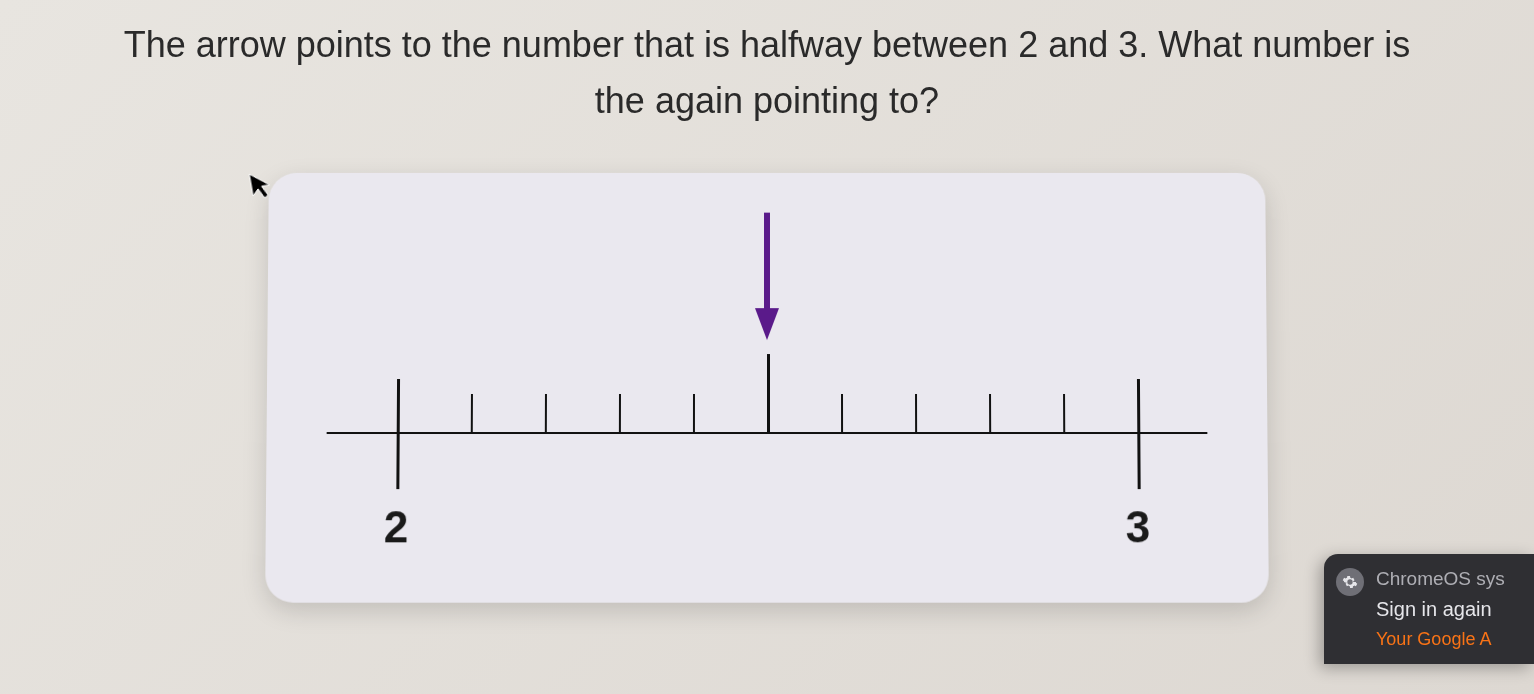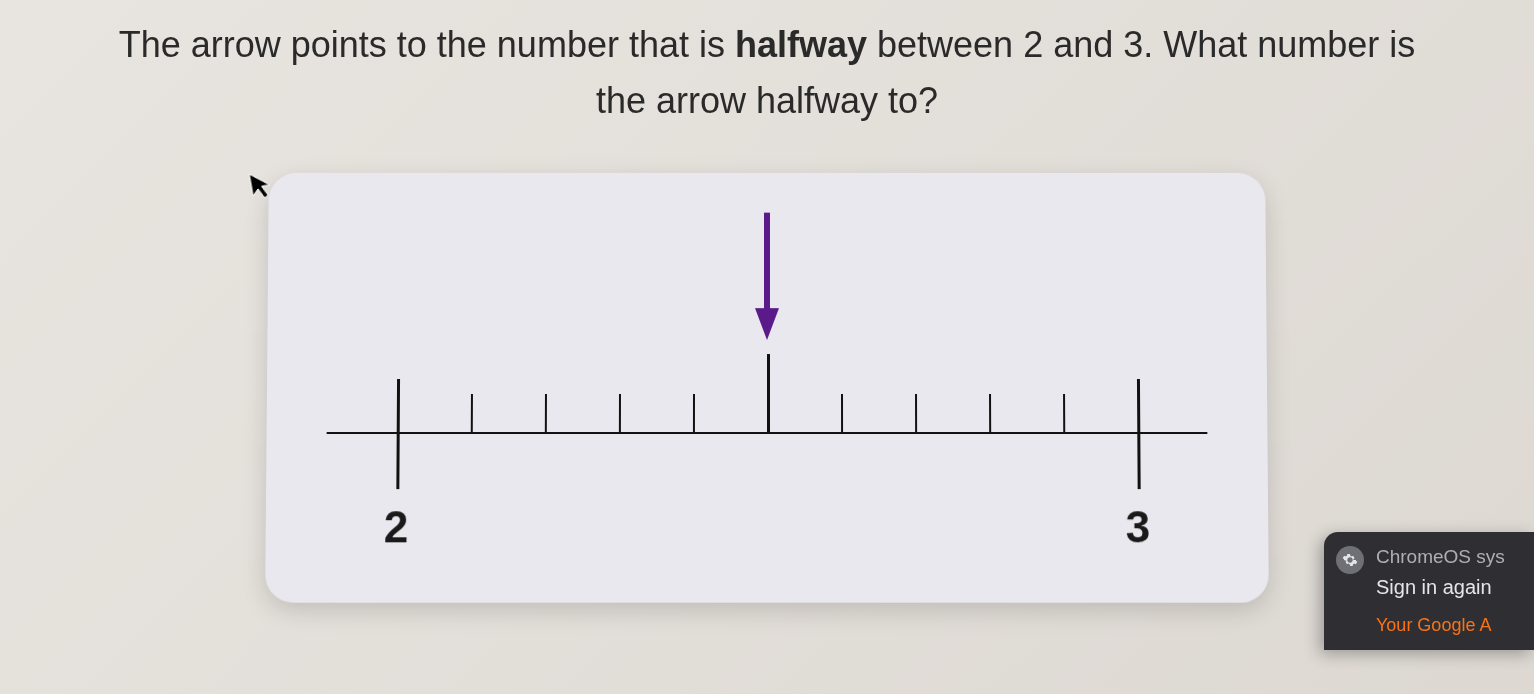--- a/index.html
+++ b/index.html
@@ -11,21 +11,21 @@
     position: relative;
     overflow: hidden;
   }
   .question-text {
     padding: 20px 20px 10px 20px;
     font-size: 36px;
     color: #2a2a2a;
     text-align: center;
     line-height: 1.4;
   }
-  .question-text .bold { font-weight: bold; }
+  .question-text .bold { font-weight: normal; }
   .question-line2 {
     font-size: 36px;
     color: #2a2a2a;
     text-align: center;
     padding-bottom: 30px;
   }
   .canvas-wrap {
     width: 1000px;
     height: 430px;
     margin: 20px auto 0 auto;
@@ -69,52 +69,52 @@
     position: absolute;
     top: 170px;
     left: 250px;
     font-size: 28px;
     color: #000;
     transform: rotate(-10deg);
   }
   .notification {
     position: absolute;
     right: 0;
-    bottom: 44px;
+    bottom: 30px;
     width: 210px;
     background: #2f2f33;
     color: #cfcfd3;
     border-top-left-radius: 14px;
     padding: 14px 16px 14px 52px;
     font-size: 18px;
     box-shadow: -4px 4px 16px rgba(0,0,0,0.3);
   }
   .notification .row1 { font-size: 19px; color: #aeaeb4; margin-bottom: 8px; }
-  .notification .row2 { font-size: 20px; color: #e6e6ea; margin-bottom: 16px; }
+  .notification .row2 { font-size: 20px; color: #e6e6ea; margin-bottom: 8px; }
   .notification .row3 { font-size: 18px; color: #f97316; }
   .notif-icon {
     position: absolute;
     left: 12px;
     top: 14px;
     width: 28px;
     height: 28px;
     border-radius: 50%;
     background: #6f6f76;
     display: flex;
     align-items: center;
     justify-content: center;
   }
 </style>
 </head>
 <body>
 
 <div class="question-text">
   <span>The arrow points to the number that is </span><span class="bold">halfway</span><span> between 2 and 3. What number is</span>
 </div>
-<div class="question-line2">the arrow halfway to?</div>
+<div class="question-line2">the again pointing to?</div>
 
 <div class="canvas-wrap">
 
   <div class="numberline">
     <div class="tick major" style="left:8%"></div>
     <div class="tick minor" style="left:16.4%"></div>
     <div class="tick minor" style="left:24.8%"></div>
     <div class="tick minor" style="left:33.2%"></div>
     <div class="tick minor" style="left:41.6%"></div>
     <div class="tick mid" style="left:50%"></div>

